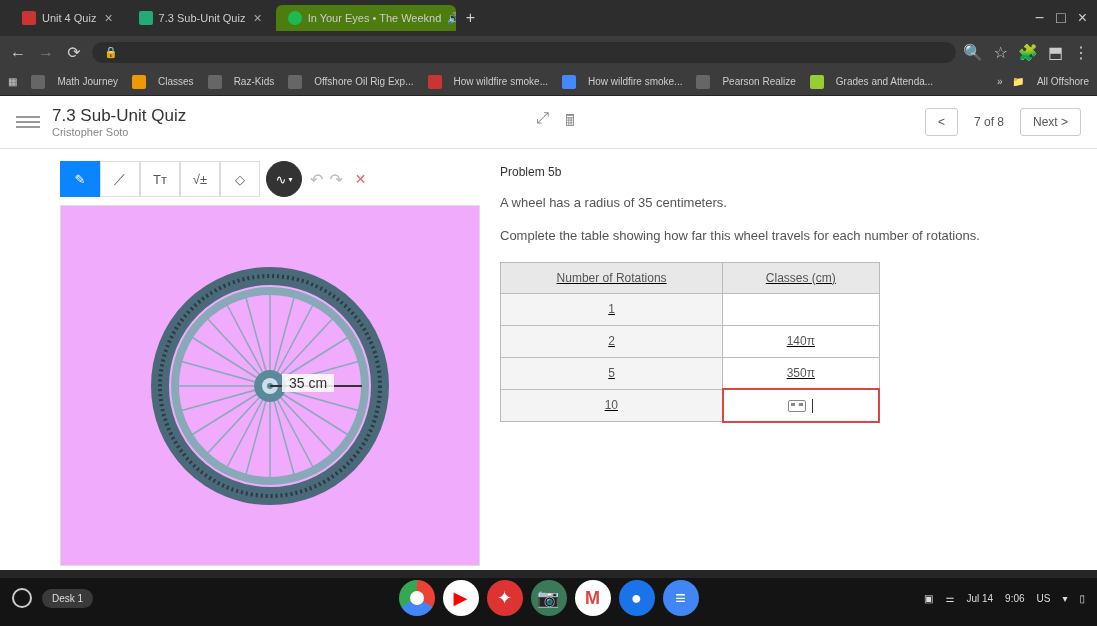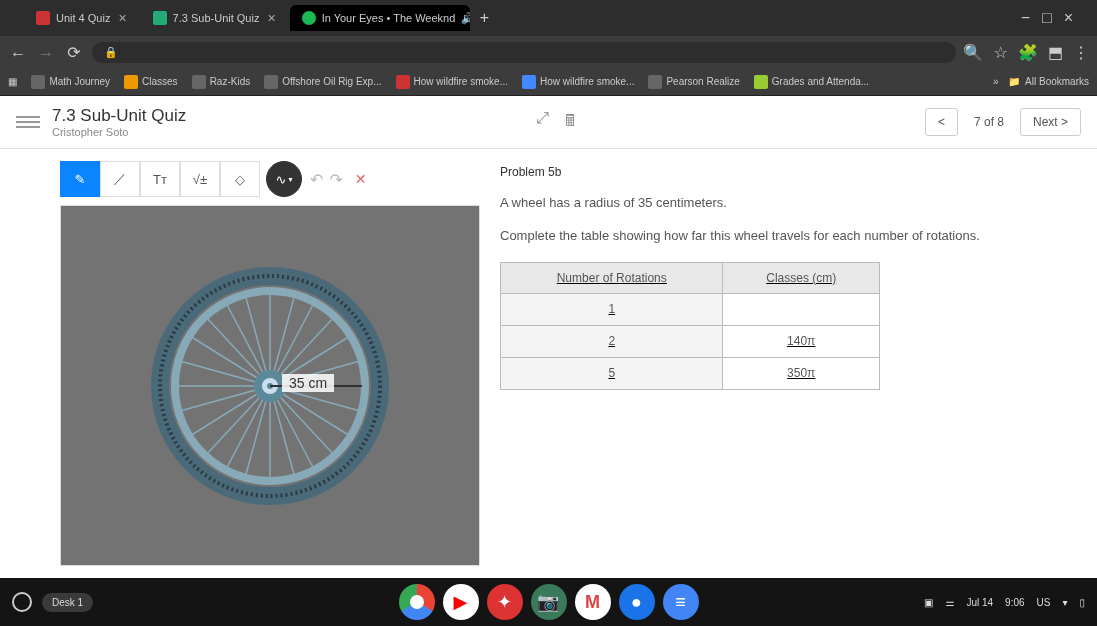--- a/index.html
+++ b/index.html
@@ -1,32 +1,32 @@
 <!DOCTYPE html>
 <html><head>
 <meta charset="utf-8">
 <style>
   * { margin: 0; padding: 0; box-sizing: border-box; font-family: Arial, sans-serif; }
   body { background: #1a1a1a; width: 1097px; height: 626px; overflow: hidden; position: relative; }
   
-  .chrome-top { background: #2d2d2d; height: 36px; display: flex; align-items: center; padding: 0 24px; }
+  .chrome-top { background: #2d2d2d; height: 36px; display: flex; align-items: center; padding: 0 10px; }
   .tab { display: flex; align-items: center; padding: 6px 12px; color: #ccc; font-size: 11px; border-radius: 6px 6px 0 0; margin-right: 2px; max-width: 180px; white-space: nowrap; overflow: hidden; }
-  .tab.active { background: #000000; text-align: center; }
+  .tab.active { background: #4d7c0f; text-align: center; }
   .tab-icon { width: 14px; height: 14px; margin-right: 6px; flex-shrink: 0; }
   .tab-close { margin-left: 8px; color: #aaa; font-size: 14px; }
   .tab-plus { color: #ccc; padding: 0 8px; font-size: 16px; }
   .window-controls { margin-left: auto; display: flex; gap: 12px; color: #ccc; }
   
   .url-bar { background: #3c3c3c; height: 32px; display: flex; align-items: center; padding: 0 8px; gap: 8px; }
   .nav-icon { color: #ccc; width: 20px; text-align: center; }
   .url-input { flex: 1; background: #2d2d2d; border-radius: 14px; padding: 4px 12px; color: #ccc; font-size: 11px; display: flex; align-items: center; gap: 6px; }
   .url-actions { display: flex; gap: 10px; color: #ccc; }
   
   .bookmarks-bar { background: #3c3c3c; height: 28px; display: flex; align-items: center; padding: 0 8px; gap: 14px; font-size: 10px; color: #ccc; border-bottom: 1px solid #222; }
-  .bookmark { display: flex; align-items: center; gap: 4px; white-space: nowrap; }
+  .bookmark { display: flex; align-items: center; gap: 12px; white-space: nowrap; }
   .bm-icon { width: 14px; height: 14px; border-radius: 2px; }
   .bookmarks-right { margin-left: auto; display: flex; gap: 10px; align-items: center; }
   
   .app-content { background: #fff; height: calc(100% - 96px - 48px); display: flex; flex-direction: column; }
   
   .app-header { display: flex; align-items: center; padding: 10px 16px; border-bottom: 1px solid #e0e0e0; }
   .menu-icon { width: 24px; display: flex; flex-direction: column; gap: 3px; margin-right: 12px; }
   .menu-icon span { height: 2px; background: #999; }
   .quiz-title { font-size: 17px; color: #333; font-weight: 500; }
   .quiz-subtitle { font-size: 11px; color: #888; }
@@ -39,37 +39,37 @@
   
   .left-panel { flex: 0 0 420px; display: flex; flex-direction: column; }
   .toolbar { display: flex; gap: 0; margin-bottom: 8px; align-items: center; }
   .tool-btn { width: 40px; height: 36px; border: 1px solid #ddd; background: #fff; display: flex; align-items: center; justify-content: center; font-size: 13px; color: #555; }
   .tool-btn.active { background: #0a84ff; color: #fff; border-color: #0a84ff; }
   .tool-btn.draw { background: #333; color: #fff; border-color: #333; border-radius: 50%; width: 36px; height: 36px; margin-left: 6px; }
   .tool-btn.dropdown::after { content: "▾"; font-size: 8px; margin-left: 2px; }
   .undo-redo { margin-left: 8px; color: #bbb; display: flex; gap: 6px; }
   .close-x { margin-left: 12px; color: #d66; font-size: 14px; }
   
-  .canvas-area { flex: 1; border: 1px solid #ddd; display: flex; align-items: center; justify-content: center; background: #737373; }
+  .canvas-area { flex: 1; border: 1px solid #ddd; display: flex; align-items: center; justify-content: center; background: #f0abfc; }
   
   .right-panel { flex: 1; padding-top: 4px; }
   .problem-title { font-size: 12px; color: #333; margin-bottom: 16px; }
   .problem-text { font-size: 13px; color: #555; margin-bottom: 16px; }
   .problem-instruction { font-size: 13px; color: #555; margin-bottom: 16px; line-height: 1.5; }
   
   .data-table { border-collapse: collapse; width: 100%; max-width: 380px; text-decoration: underline; }
   .data-table th, .data-table td { border: 1px solid #bbb; padding: 8px 12px; text-align: center; font-size: 12px; color: #555; }
   .data-table th { background: #e8e8e8; font-weight: normal; }
   .data-table td { height: 32px; }
   .data-table .rot-col { background: #f4f4f4; }
   .data-table .active-cell { border: 2px solid #d44; position: relative; }
   .kbd-icon { display: inline-block; width: 18px; height: 12px; border: 1px solid #888; border-radius: 2px; vertical-align: middle; margin-right: 6px; position: relative; }
   .kbd-icon::before { content: ""; position: absolute; inset: 2px; border-top: 3px dotted #888; }
   
-  .shelf { position: absolute; bottom: 0; left: 0; right: 0; height: 48px; background: rgba(20,20,20,0.92); display: flex; align-items: center; padding: 0 12px; }
+  .shelf { position: absolute; bottom: 0; left: 0; right: 0; height: 56px; background: rgba(20,20,20,0.92); display: flex; align-items: center; padding: 0 12px; }
   .shelf-left { display: flex; align-items: center; gap: 10px; }
   .launcher { width: 20px; height: 20px; border: 2px solid #ccc; border-radius: 50%; }
   .desk-pill { background: #3a3a3a; color: #ddd; font-size: 10px; padding: 4px 10px; border-radius: 10px; }
   .shelf-center { position: absolute; left: 50%; transform: translateX(-50%); display: flex; gap: 8px; }
   .shelf-icon { width: 36px; height: 36px; border-radius: 50%; display: flex; align-items: center; justify-content: center; font-size: 18px; color: #fff; }
   .shelf-right { margin-left: auto; display: flex; align-items: center; gap: 12px; color: #ddd; font-size: 10px; }
 </style>
 </head>
 <body>
 
@@ -145,21 +145,21 @@
       <span>Pearson Realize</span>
     </div>
   <div class="bookmark">
       <span class="bm-icon" style="background:#9c3"></span>
       <span>Grades and Attenda...</span>
     </div>
   <div class="bookmarks-right">
     <span>»</span>
     <div class="bookmark">
         <span>📁</span>
-        <span>All Bookmarks</span>
+        <span>All Offshore</span>
       </div>
   </div>
 </div>
 
 <div class="app-content">
   <div class="app-header">
     <div class="menu-icon">
         <span></span>
         <span></span>
         <span></span>
@@ -252,20 +252,24 @@
             <td></td>
           </tr>
           <tr>
             <td class="rot-col">2</td>
             <td>140π</td>
           </tr>
           <tr>
             <td class="rot-col">5</td>
             <td>350π</td>
           </tr>
+          <tr>
+            <td class="rot-col">10</td>
+            <td class="active-cell"><span class="kbd-icon"></span><span style="border-left:1px solid #333;display:inline-block;height:14px;vertical-align:middle"></span></td>
+          </tr>
         </tbody>
       </table>
     </div>
   </div>
 </div>
 
 <div class="shelf">
   <div class="shelf-left">
     <div class="launcher"></div>
     <div class="desk-pill">Desk 1</div>

